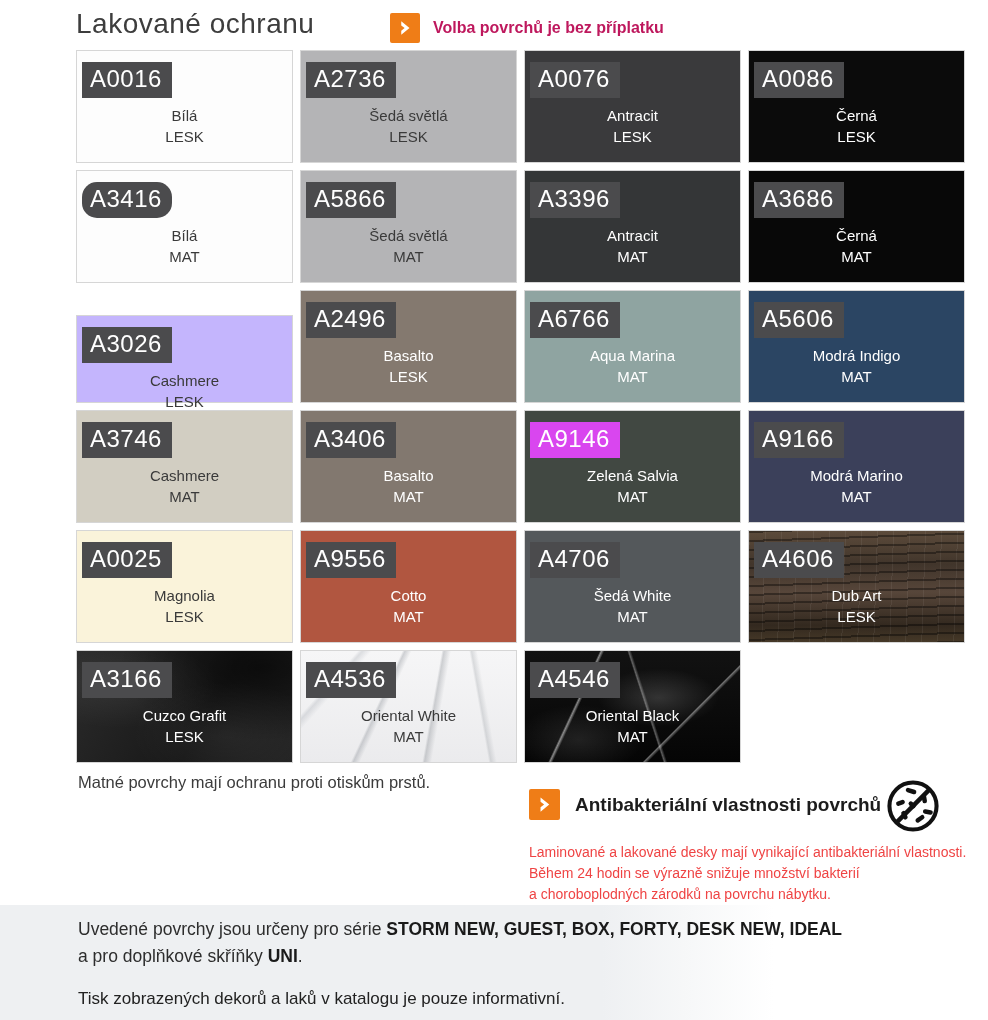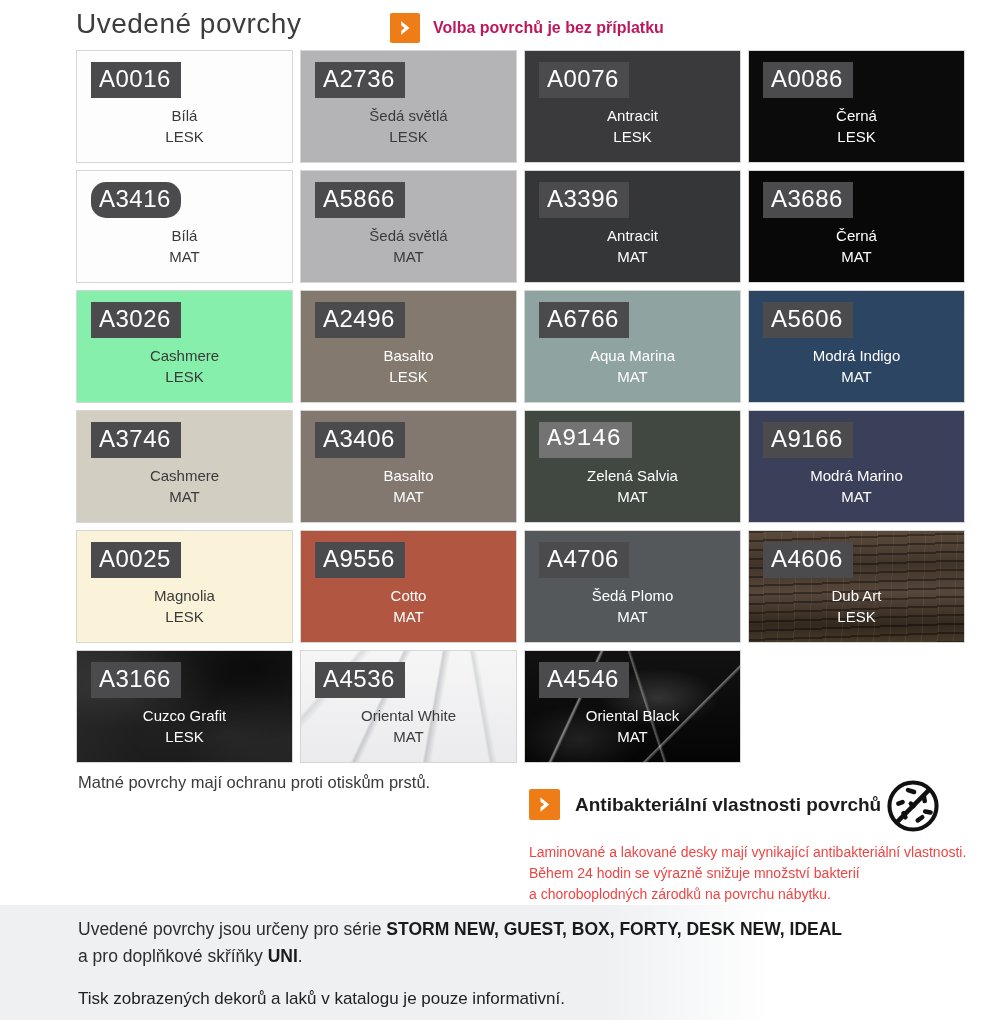--- a/index.html
+++ b/index.html
@@ -22,21 +22,21 @@
 
   .swatch-grid {
     position:absolute; left:76px; top:50px;
     display:grid; grid-template-columns:repeat(4,217px); grid-auto-rows:113px; gap:7px 7px;
   }
   .swatch {
     position:relative; border:1px solid #d6d6d6; background-clip:padding-box;
     background-size:cover;
   }
   .swatch-code {
-    position:absolute; left:14px; top:11px;
+    position:absolute; left:5px; top:11px;
     background:#4b4b4d; color:#ffffff;
     font-size:24px; line-height:1; padding:5px 10px 7px 8px; letter-spacing:.5px;
   }
   .swatch-name { position:absolute; left:0; right:0; top:56px; text-align:center; font-size:15px; }
   .swatch-finish { position:absolute; left:0; right:0; top:77px; text-align:center; font-size:15px; }
 
   
   .tx-wood {
     background-image:
       repeating-linear-gradient(178deg, rgba(0,0,0,.38) 0 2px, rgba(0,0,0,0) 2px 9px),
@@ -80,21 +80,21 @@
     position:absolute; left:0; top:905px; width:860px; height:115px;
     background:linear-gradient(90deg, #eef0f2 0%, #eef0f2 70%, rgba(238,240,242,0) 90%);
   }
   .band-main { position:absolute; left:78px; top:11px; font-size:17.5px; line-height:27px; font-weight:300; color:#2d2d2d; }
   .band-main b { font-weight:700; color:#1a1a1a; }
   .band-note { position:absolute; left:78px; top:84px; font-size:17px; color:#222222; }
 </style>
 </head>
 <body>
 
-<h1 class="page-title">Uvedené povrchy</h1>
+<h1 class="page-title">Lakované ochranu</h1>
 
 <div class="top-banner">
   <span class="chevron-box">
     <svg width="18" height="18" viewBox="0 0 24 24">
       <path d="M7 3 L18 12 L7 21 L7 15.5 L11.5 12 L7 8.5 Z" fill="#ffffff"></path>
     </svg>
   </span>
   <span class="banner-text">Volba povrchů je bez příplatku</span>
 </div>
 
@@ -132,21 +132,21 @@
     <div class="swatch" style="background-color: rgb(52, 54, 55); color: rgb(255, 255, 255);">
     <span class="swatch-code" style="background: rgb(75, 75, 77);">A3396</span>
     <span class="swatch-name">Antracit</span>
     <span class="swatch-finish">MAT</span>
   </div>
     <div class="swatch" style="background-color: rgb(8, 8, 8); color: rgb(255, 255, 255);">
     <span class="swatch-code" style="background: rgb(75, 75, 77);">A3686</span>
     <span class="swatch-name">Černá</span>
     <span class="swatch-finish">MAT</span>
   </div>
-    <div class="swatch" style="background-color: #86efac; color: rgb(58, 58, 58);">
+    <div class="swatch" style="background-color: #c4b5fd; color: rgb(58, 58, 58); margin-top: 25px;">
     <span class="swatch-code" style="background: rgb(75, 75, 77);">A3026</span>
     <span class="swatch-name">Cashmere</span>
     <span class="swatch-finish">LESK</span>
   </div>
     <div class="swatch" style="background-color: rgb(132, 121, 111); color: rgb(255, 255, 255);">
     <span class="swatch-code" style="background: rgb(75, 75, 77);">A2496</span>
     <span class="swatch-name">Basalto</span>
     <span class="swatch-finish">LESK</span>
   </div>
     <div class="swatch" style="background-color: rgb(143, 164, 161); color: rgb(255, 255, 255);">
@@ -163,42 +163,42 @@
     <span class="swatch-code" style="background: rgb(75, 75, 77);">A3746</span>
     <span class="swatch-name">Cashmere</span>
     <span class="swatch-finish">MAT</span>
   </div>
     <div class="swatch" style="background-color: rgb(130, 120, 111); color: rgb(255, 255, 255);">
     <span class="swatch-code" style="background: rgb(75, 75, 77);">A3406</span>
     <span class="swatch-name">Basalto</span>
     <span class="swatch-finish">MAT</span>
   </div>
     <div class="swatch" style="background-color: rgb(65, 72, 66); color: rgb(255, 255, 255);">
-    <span class="swatch-code" style="background: #737373; font-family: Liberation Mono, monospace;">A9146</span>
+    <span class="swatch-code" style="background: #d946ef;">A9146</span>
     <span class="swatch-name">Zelená Salvia</span>
     <span class="swatch-finish">MAT</span>
   </div>
     <div class="swatch" style="background-color: rgb(59, 64, 90); color: rgb(255, 255, 255);">
     <span class="swatch-code" style="background: rgb(75, 75, 77);">A9166</span>
     <span class="swatch-name">Modrá Marino</span>
     <span class="swatch-finish">MAT</span>
   </div>
     <div class="swatch" style="background-color: rgb(250, 243, 218); color: rgb(58, 58, 58);">
     <span class="swatch-code" style="background: rgb(75, 75, 77);">A0025</span>
     <span class="swatch-name">Magnolia</span>
     <span class="swatch-finish">LESK</span>
   </div>
     <div class="swatch" style="background-color: rgb(177, 86, 64); color: rgb(255, 255, 255);">
     <span class="swatch-code" style="background: rgb(75, 75, 77);">A9556</span>
     <span class="swatch-name">Cotto</span>
     <span class="swatch-finish">MAT</span>
   </div>
     <div class="swatch" style="background-color: rgb(84, 88, 91); color: rgb(255, 255, 255);">
     <span class="swatch-code" style="background: rgb(75, 75, 77);">A4706</span>
-    <span class="swatch-name">Šedá Plomo</span>
+    <span class="swatch-name">Šedá White</span>
     <span class="swatch-finish">MAT</span>
   </div>
     <div class="swatch tx-wood" style="background-color: rgb(74, 59, 48); color: rgb(255, 255, 255);">
     <span class="swatch-code" style="background: rgb(75, 75, 77);">A4606</span>
     <span class="swatch-name">Dub Art</span>
     <span class="swatch-finish">LESK</span>
   </div>
     <div class="swatch tx-stone" style="background-color: rgb(31, 31, 31); color: rgb(255, 255, 255);">
     <span class="swatch-code" style="background: rgb(75, 75, 77);">A3166</span>
     <span class="swatch-name">Cuzco Grafit</span>

